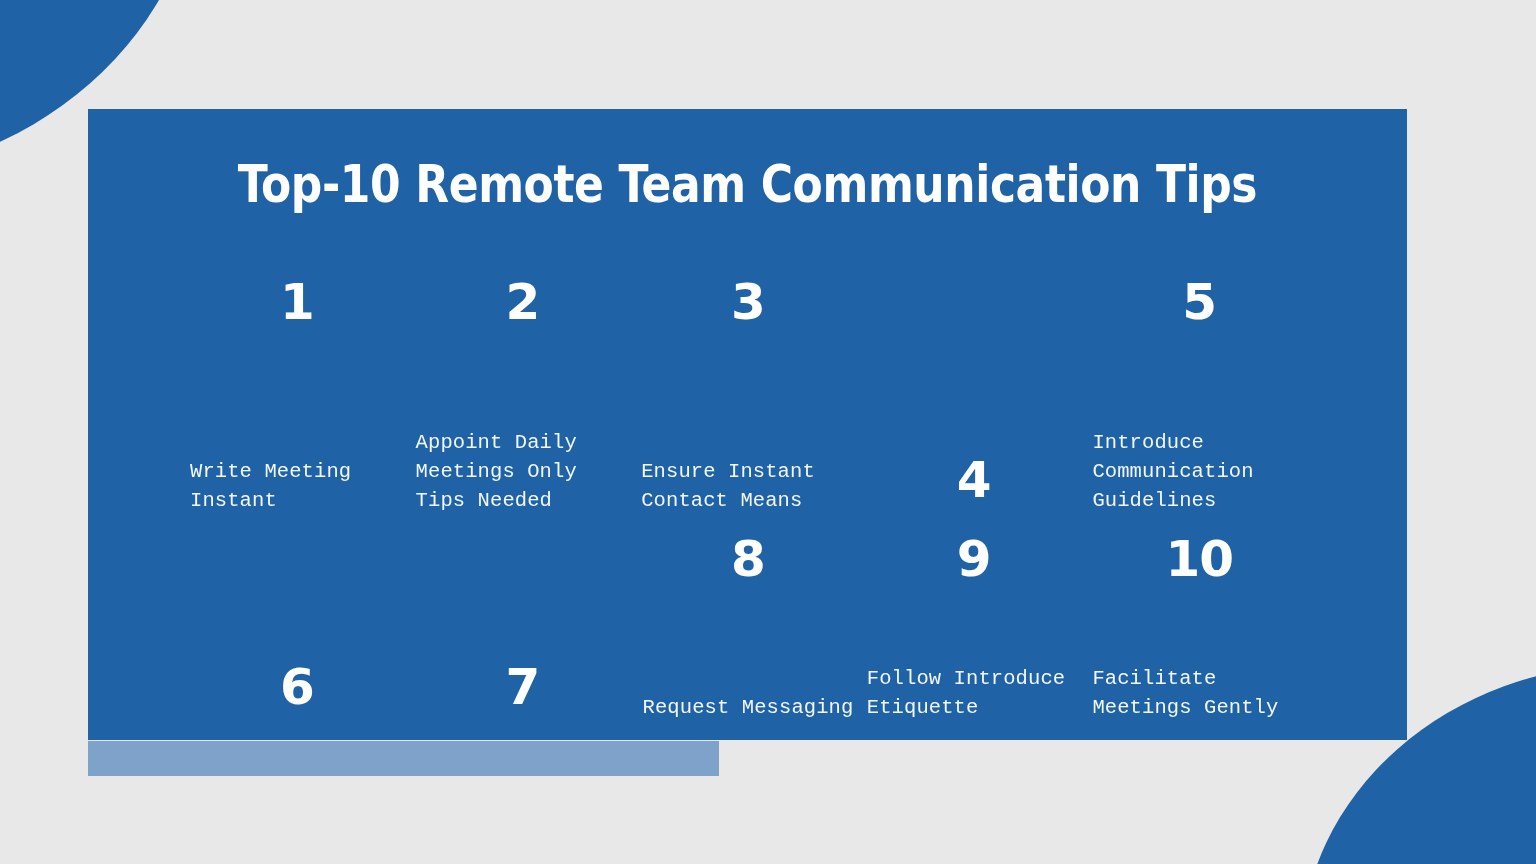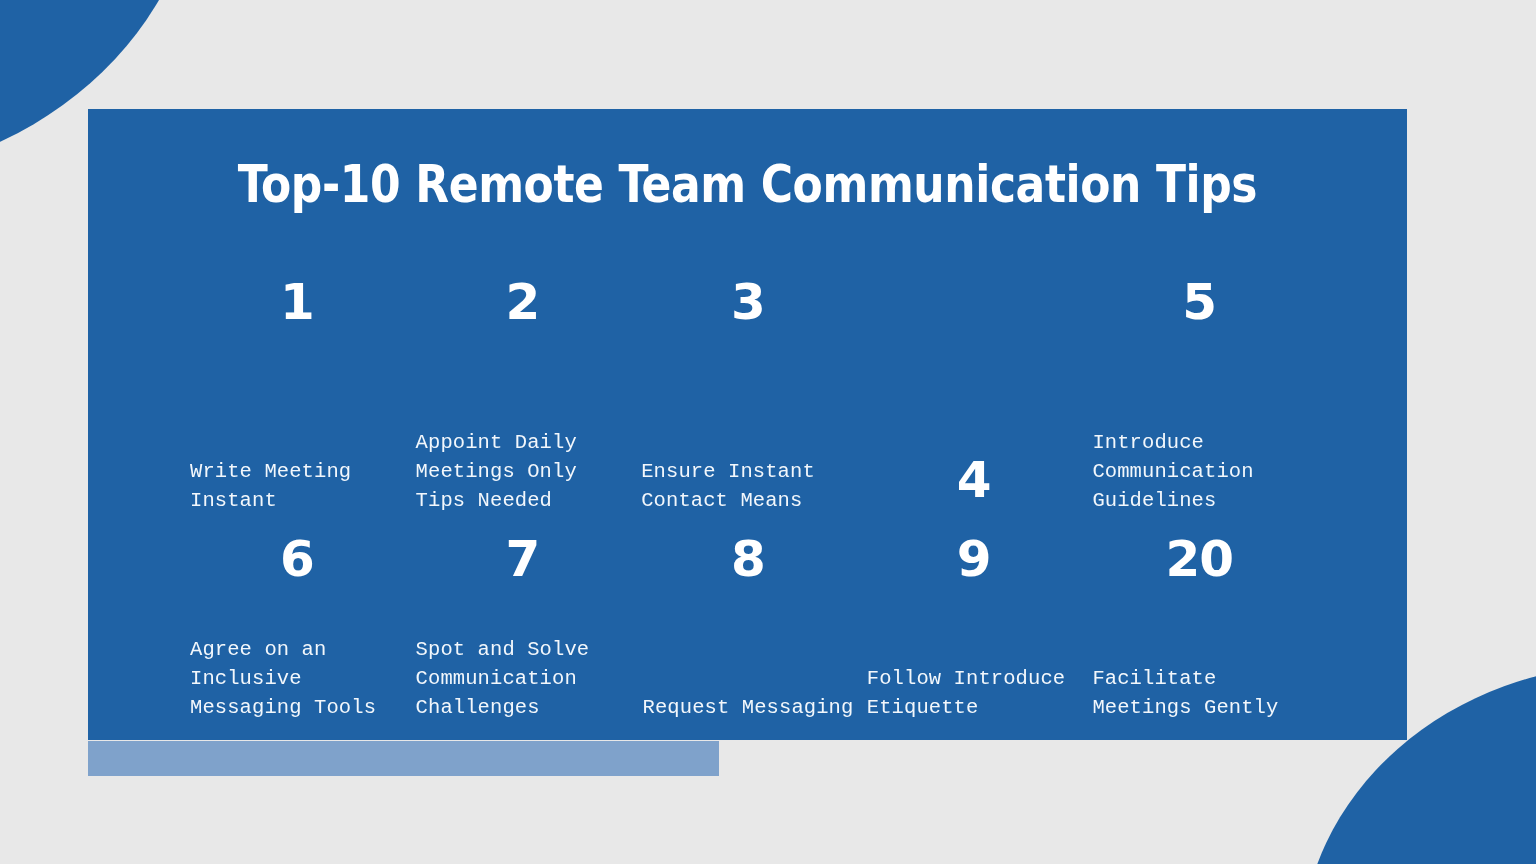--- a/index.html
+++ b/index.html
@@ -190,32 +190,26 @@
     </div>
 
   </div>
 
   <div class="tips-row" id="tips-row-2">
 
     <div class="tip-cell">
       <div class="tip-number-slot">
         <div class="tip-number">6</div>
       </div>
-      <div class="tip-label-slot">
-        <div class="tip-label">Agree on an Inclusive Messaging Tools</div>
-      </div>
     </div>
 
     <div class="tip-cell">
       <div class="tip-number-slot">
         <div class="tip-number">7</div>
       </div>
-      <div class="tip-label-slot">
-        <div class="tip-label">Spot and Solve Communication Challenges</div>
-      </div>
     </div>
 
     <div class="tip-cell">
       <div class="tip-number-slot">
         <div class="tip-number">8</div>
       </div>
       <div class="tip-label-slot">
         <div class="tip-label">Request Messaging</div>
       </div>
     </div>
@@ -224,21 +218,21 @@
       <div class="tip-number-slot">
         <div class="tip-number">9</div>
       </div>
       <div class="tip-label-slot">
         <div class="tip-label">Follow Introduce Etiquette</div>
       </div>
     </div>
 
     <div class="tip-cell">
       <div class="tip-number-slot">
-        <div class="tip-number">20</div>
+        <div class="tip-number">10</div>
       </div>
       <div class="tip-label-slot">
         <div class="tip-label">Facilitate Meetings Gently</div>
       </div>
     </div>
 
   </div>
 
 </div>
 

